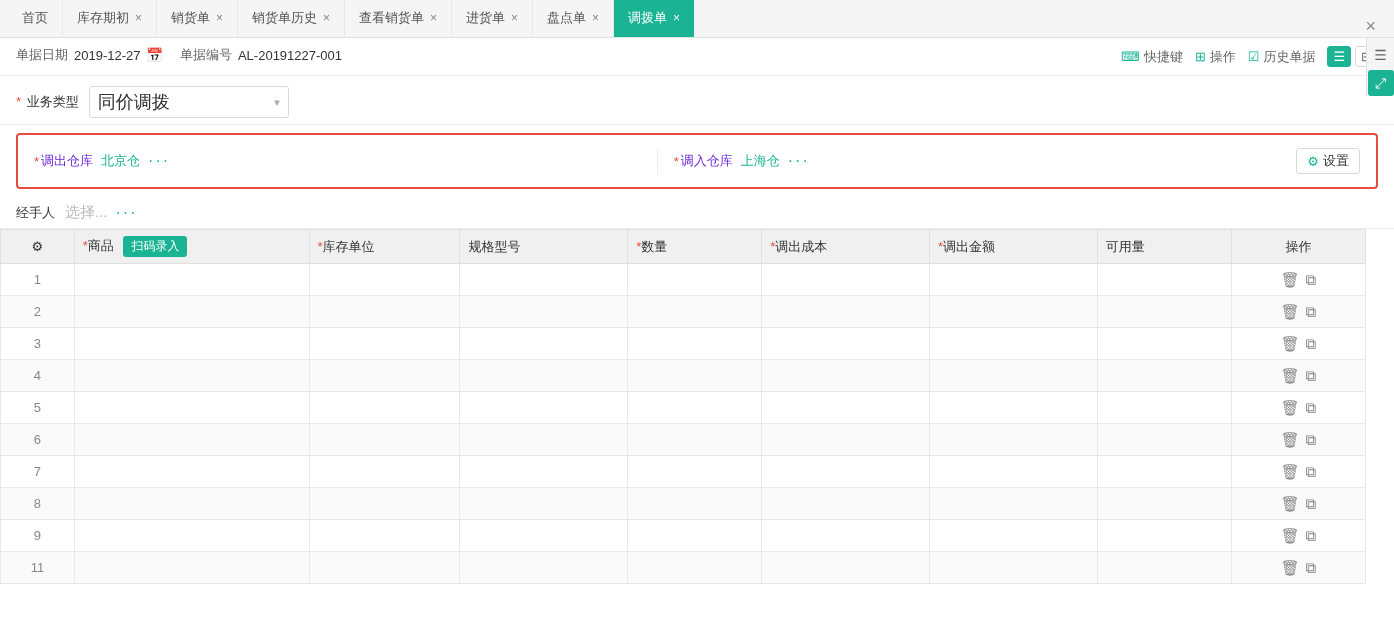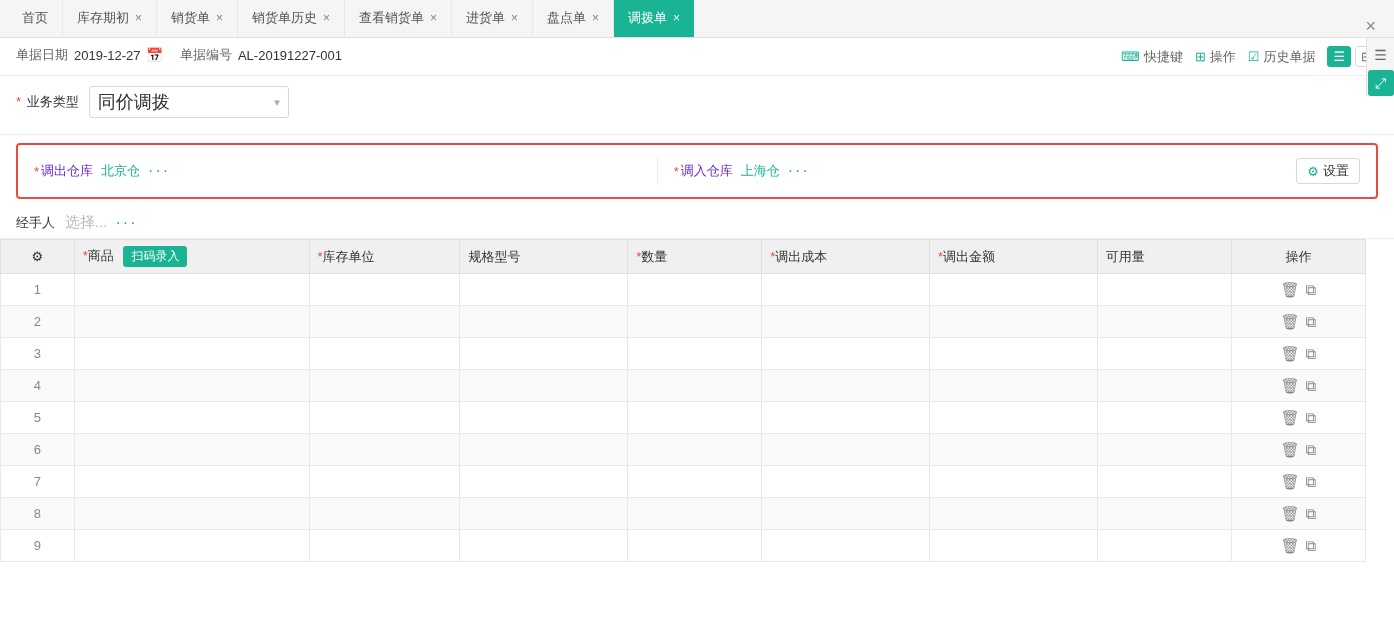--- a/index.html
+++ b/index.html
@@ -24,21 +24,21 @@
     .tab-item.active .close-icon { color: #fff; opacity: 0.9; }
     .tab-bar-close {
       margin-left: auto; font-size: 18px; cursor: pointer; color: #888; padding: 0 10px;
     }
 
     
     .form-area {
       padding: 10px 16px 6px 16px; background: #fff; border-bottom: 1px solid #eee;
     }
     .form-row {
-      display: flex; align-items: center; margin-bottom: 10px;
+      display: flex; align-items: center; margin-bottom: 0;
     }
     .form-label {
       font-size: 13px; color: #333; white-space: nowrap;
     }
     .form-label .required { color: #e74c3c; margin-right: 2px; }
     .form-input-box {
       display: flex; align-items: center; border: 1px solid #d9d9d9; border-radius: 3px;
       padding: 3px 8px; min-width: 120px; background: #fff;
     }
     .form-input-box .value { flex: 1; font-size: 18px; }
@@ -409,20 +409,36 @@
       <td></td>
       <td></td>
       <td></td>
       <td>
         <div class="op-icons">
           <span class="op-icon">🗑</span>
           <span class="op-icon">⧉</span>
         </div>
       </td>
         </tr>
+        <tr>
+      <td class="row-num">11</td>
+      <td></td>
+      <td></td>
+      <td></td>
+      <td></td>
+      <td></td>
+      <td></td>
+      <td></td>
+      <td>
+        <div class="op-icons">
+          <span class="op-icon">🗑</span>
+          <span class="op-icon">⧉</span>
+        </div>
+      </td>
+        </tr>
       </tbody>
   </table>
 </div>
 
 <div class="right-sidebar">
   <div class="sidebar-icon">☰</div>
   <div class="sidebar-icon active">⤢</div>
 </div>
 
 </body></html>

